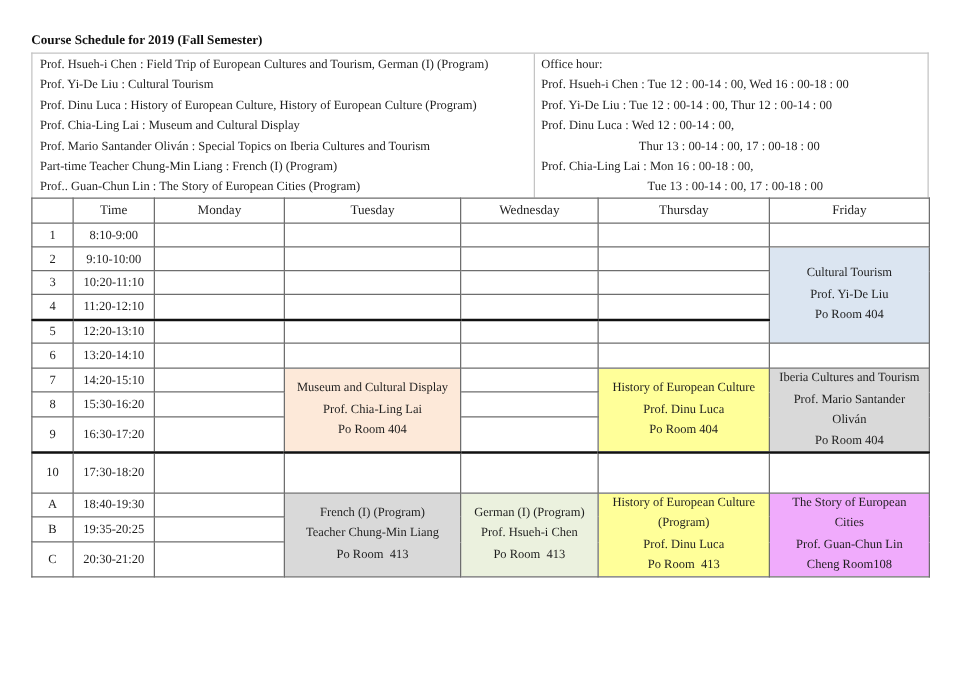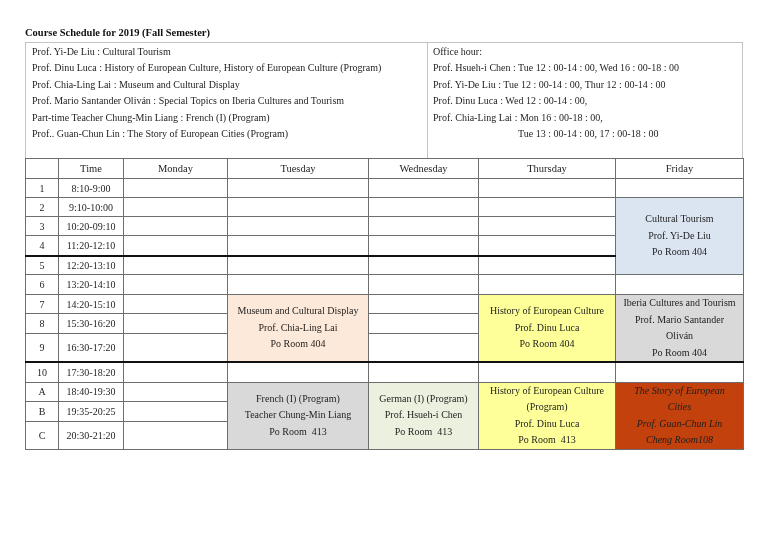--- a/index.html
+++ b/index.html
@@ -29,32 +29,34 @@
   .c-gray { background:#d9d9d9; }
   .c-green { background:#ebf1de;margin-left:40px; }
 </style>
 </head>
 <body>
 
 <div class="title">Course Schedule for 2019 (Fall Semester)</div>
 
 <div class="info">
   <div class="info-left">
+    <div class="info-line">Prof. Hsueh-i Chen : Field Trip of European Cultures and Tourism, German (I) (Program)</div>
     <div class="info-line">Prof. Yi-De Liu : Cultural Tourism</div>
     <div class="info-line">Prof. Dinu Luca : History of European Culture, History of European Culture (Program)</div>
     <div class="info-line">Prof. Chia-Ling Lai : Museum and Cultural Display</div>
     <div class="info-line">Prof. Mario Santander Oliván : Special Topics on Iberia Cultures and Tourism</div>
     <div class="info-line">Part-time Teacher Chung-Min Liang : French (I) (Program)</div>
     <div class="info-line">Prof.. Guan-Chun Lin : The Story of European Cities (Program)</div>
   </div>
   <div class="info-right">
     <div class="info-line">Office hour:</div>
     <div class="info-line">Prof. Hsueh-i Chen : Tue 12 : 00-14 : 00, Wed 16 : 00-18 : 00</div>
     <div class="info-line">Prof. Yi-De Liu : Tue 12 : 00-14 : 00, Thur 12 : 00-14 : 00</div>
     <div class="info-line">Prof. Dinu Luca : Wed 12 : 00-14 : 00,</div>
+    <div class="info-line indent-thur">Thur 13 : 00-14 : 00, 17 : 00-18 : 00</div>
     <div class="info-line">Prof. Chia-Ling Lai : Mon 16 : 00-18 : 00,</div>
     <div class="info-line indent-tue">Tue 13 : 00-14 : 00, 17 : 00-18 : 00</div>
   </div>
 </div>
 
 <table class="sched">
   <colgroup>
     <col style="width:33px">
       <col style="width:65px">
       <col style="width:104px">
@@ -93,21 +95,21 @@
     <td></td>
     <td rowspan="4" class="course c-blue" style="background-color: rgb(219, 229, 241);">
       <span class="ln">Cultural Tourism</span>
       <span class="ln">Prof. Yi-De Liu</span>
       <span class="ln">Po Room 404</span>
     </td>
   </tr>
 
   <tr style="height:19px">
     <td>3</td>
-    <td>10:20-09:10</td>
+    <td>10:20-11:10</td>
     <td class="mon"></td>
     <td></td>
     <td></td>
     <td></td>
   </tr>
 
   <tr style="height:20px">
     <td class="tb">4</td>
     <td class="tb">11:20-12:10</td>
     <td class="tb mon"></td>
@@ -165,21 +167,21 @@
     <td></td>
   </tr>
 
   <tr style="height:28px">
     <td class="tb">9</td>
     <td class="tb">16:30-17:20</td>
     <td class="tb mon"></td>
     <td class="tb"></td>
   </tr>
 
-  <tr style="height:20px">
+  <tr style="height:32px">
     <td>10</td>
     <td>17:30-18:20</td>
     <td class="mon"></td>
     <td></td>
     <td></td>
     <td></td>
     <td></td>
   </tr>
 
   <tr style="height:19px">
@@ -195,21 +197,21 @@
       <span class="ln">German (I) (Program)</span>
       <span class="ln">Prof. Hsueh-i Chen</span>
       <span class="ln">Po Room  413</span>
     </td>
     <td rowspan="3" class="course c-yellow" style="background-color: rgb(255, 255, 153);">
       <span class="ln">History of European Culture</span>
       <span class="ln">(Program)</span>
       <span class="ln">Prof. Dinu Luca</span>
       <span class="ln">Po Room  413</span>
     </td>
-    <td rowspan="3" class="course c-gray" style="background-color: #c2410c; font-style: italic;">
+    <td rowspan="3" class="course c-gray" style="background-color: #f0abfc;">
       <span class="ln">The Story of European</span>
       <span class="ln">Cities</span>
       <span class="ln">Prof. Guan-Chun Lin</span>
       <span class="ln">Cheng Room108</span>
     </td>
   </tr>
 
   <tr style="height:20px">
     <td>B</td>
     <td>19:35-20:25</td>

